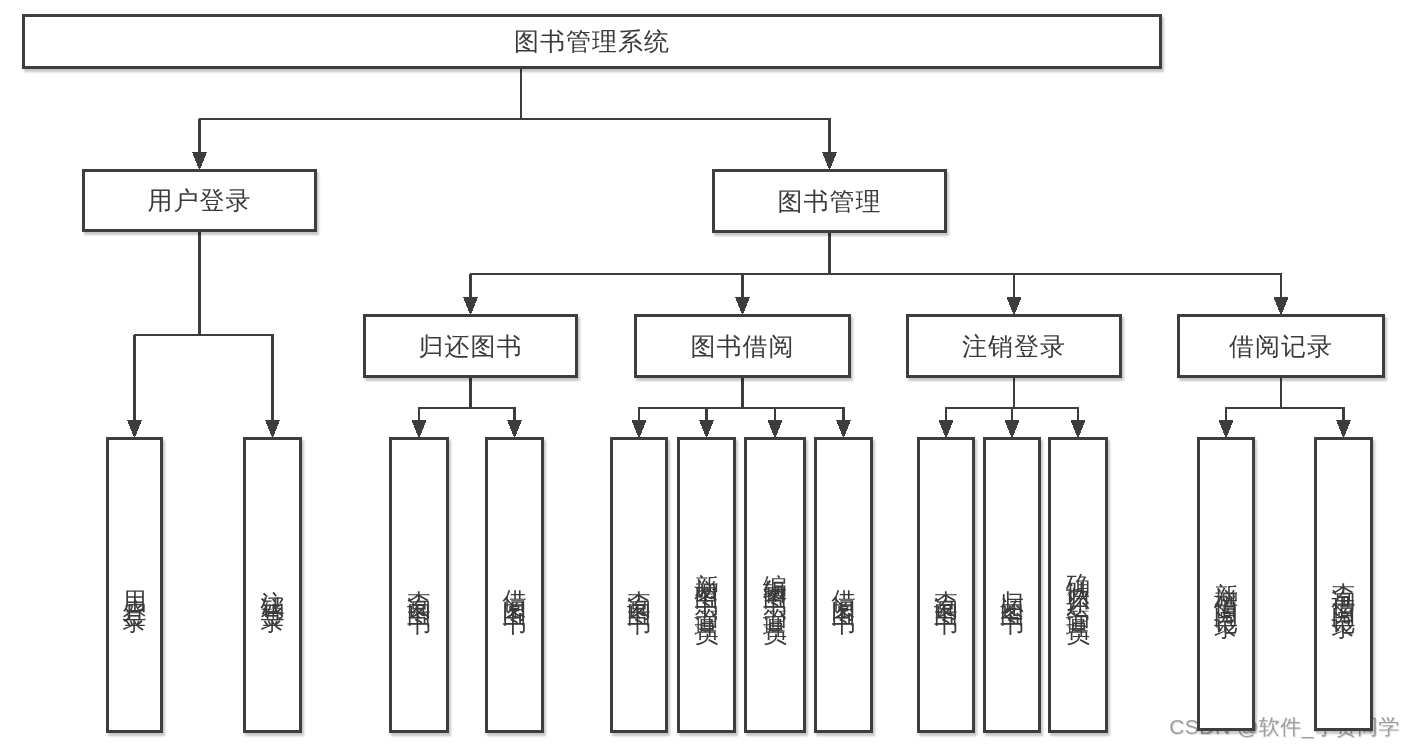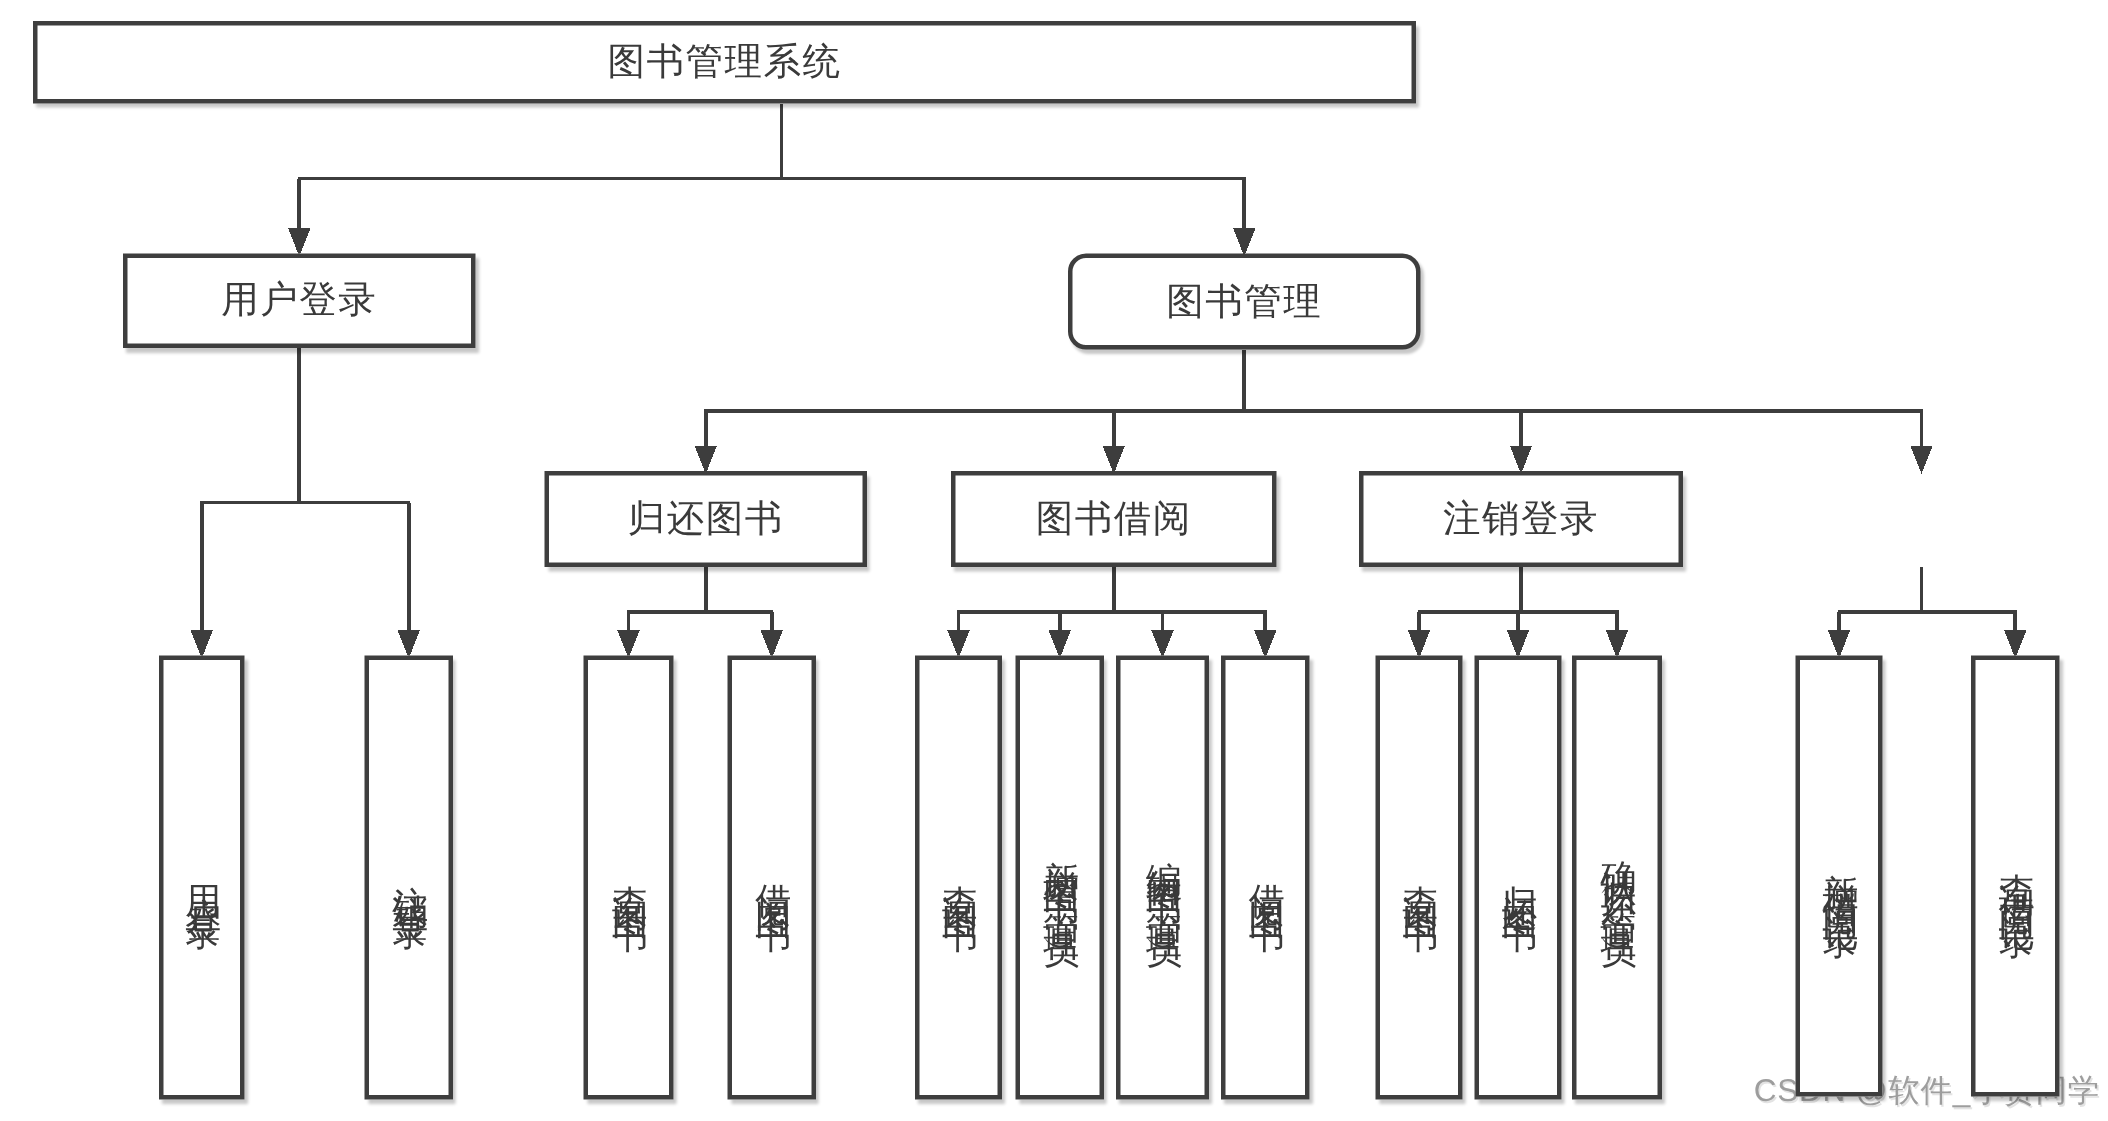--- a/index.html
+++ b/index.html
@@ -104,37 +104,40 @@
       <line x1="1078" y1="408" x2="1078" y2="425"></line>
       <polygon points="1070.5,420 1085.5,420 1078,439"></polygon>
       <line x1="1281" y1="378" x2="1281" y2="408"></line>
       <line x1="1225" y1="408" x2="1344.5" y2="408"></line>
       <line x1="1226" y1="408" x2="1226" y2="425"></line>
       <polygon points="1218.5,420 1233.5,420 1226,439"></polygon>
       <line x1="1343.5" y1="408" x2="1343.5" y2="425"></line>
       <polygon points="1336,420 1351,420 1343.5,439"></polygon>
     </svg>
   <div id="watermark">CSDN @软件_小贺同学</div>
-<div class="node" style="left: 22px; top: 14px; width: 922px; height: 55px;">
+<div class="node" style="left: 22px; top: 14px; width: 1140px; height: 55px;">
       <span class="label">图书管理系统</span>
     </div>
     <div class="node" style="left: 82px; top: 169px; width: 235px; height: 63px;">
       <span class="label">用户登录</span>
     </div>
-    <div class="node" style="left: 712px; top: 169px; width: 235px; height: 64px; border-radius: 12px;">
+    <div class="node" style="left: 712px; top: 169px; width: 235px; height: 64px;">
       <span class="label">图书管理</span>
     </div>
     <div class="node" style="left: 363px; top: 314px; width: 215px; height: 64px;">
       <span class="label">归还图书</span>
     </div>
     <div class="node" style="left: 634px; top: 314px; width: 217px; height: 64px;">
       <span class="label">图书借阅</span>
     </div>
     <div class="node" style="left: 906px; top: 314px; width: 216px; height: 64px;">
       <span class="label">注销登录</span>
+    </div>
+    <div class="node" style="left: 1177px; top: 314px; width: 208px; height: 64px;">
+      <span class="label">借阅记录</span>
     </div>
     <div class="node vertical" style="left: 106px; top: 437px; width: 57px; height: 296px;">
       <span class="label">用户登录</span>
     </div>
     <div class="node vertical" style="left: 243px; top: 437px; width: 59px; height: 296px;">
       <span class="label">注销登录</span>
     </div>
     <div class="node vertical" style="left: 389px; top: 437px; width: 60px; height: 296px;">
       <span class="label">查询图书</span>
     </div>

